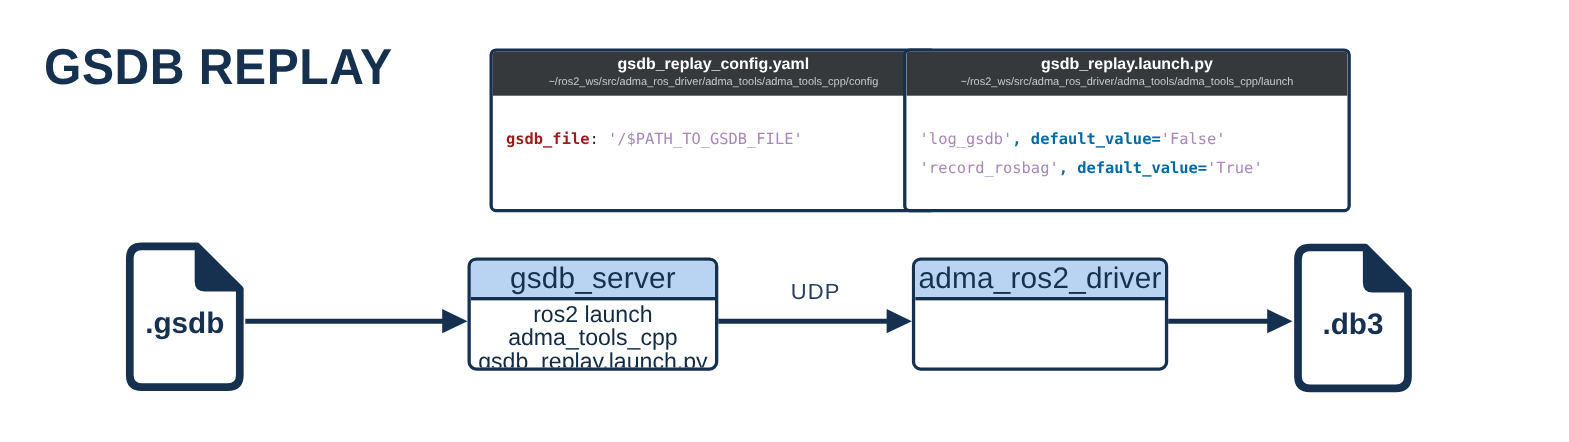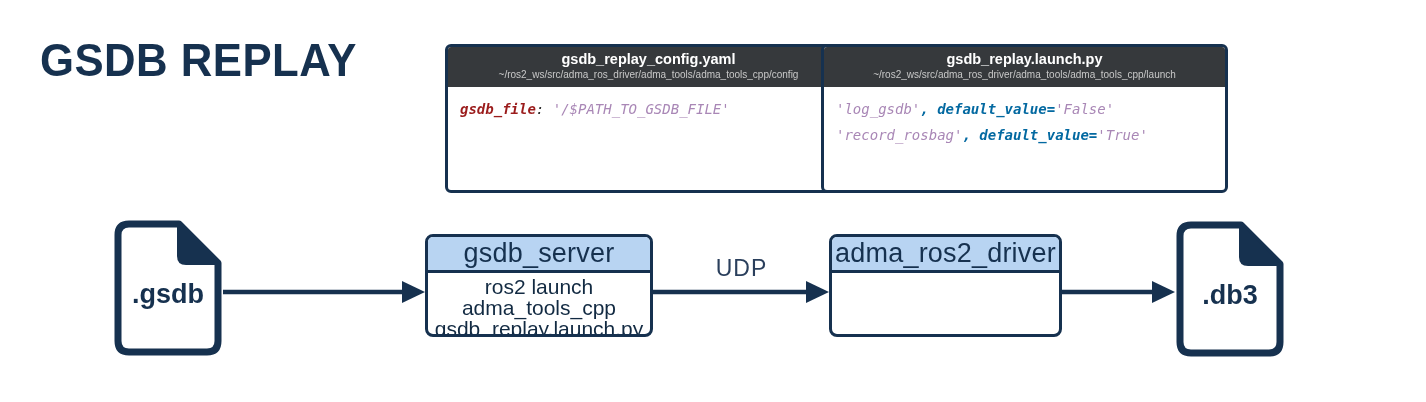--- a/index.html
+++ b/index.html
@@ -54,27 +54,26 @@
     line-height: 17px;
   }
   .code-box-path {
     font-size: 10px;
     color: #c8c8c8;
     line-height: 14px;
     white-space: nowrap;
     text-align: center;
   }
   .code-box-body {
-    padding: 9px 12px;
+    padding: 27px 12px;
     font-family: "DejaVu Sans Mono", monospace;
     font-size: 14px;
     line-height: 26px;
     color: #2b2b2b;
     white-space: nowrap;
-    font-style: italic;
   }
   .code-key    { color: #9b1c1c; font-weight: bold; }
   .code-plain  { color: #2b2b2b; }
   .code-mid    { color: #0369a1; font-weight: bold; }
   .code-string { color: #a987b6; }
 
   
   .flow-layer {
     position: absolute;
     left: 0; top: 0;
@@ -135,21 +134,21 @@
     line-height: 21px;
     color: #122a42;
   }
 
   .udp-label {
     position: absolute;
     left: 655px;
     top: 255px;
     width: 173px;
     text-align: center;
-    font-size: 23px;
+    font-size: 20px;
     color: #2a3f5c;
     letter-spacing: 1px;
   }
 </style>
 </head>
 <body>
 
 <div class="canvas">
 
   <div class="diagram-title">GSDB REPLAY</div>

